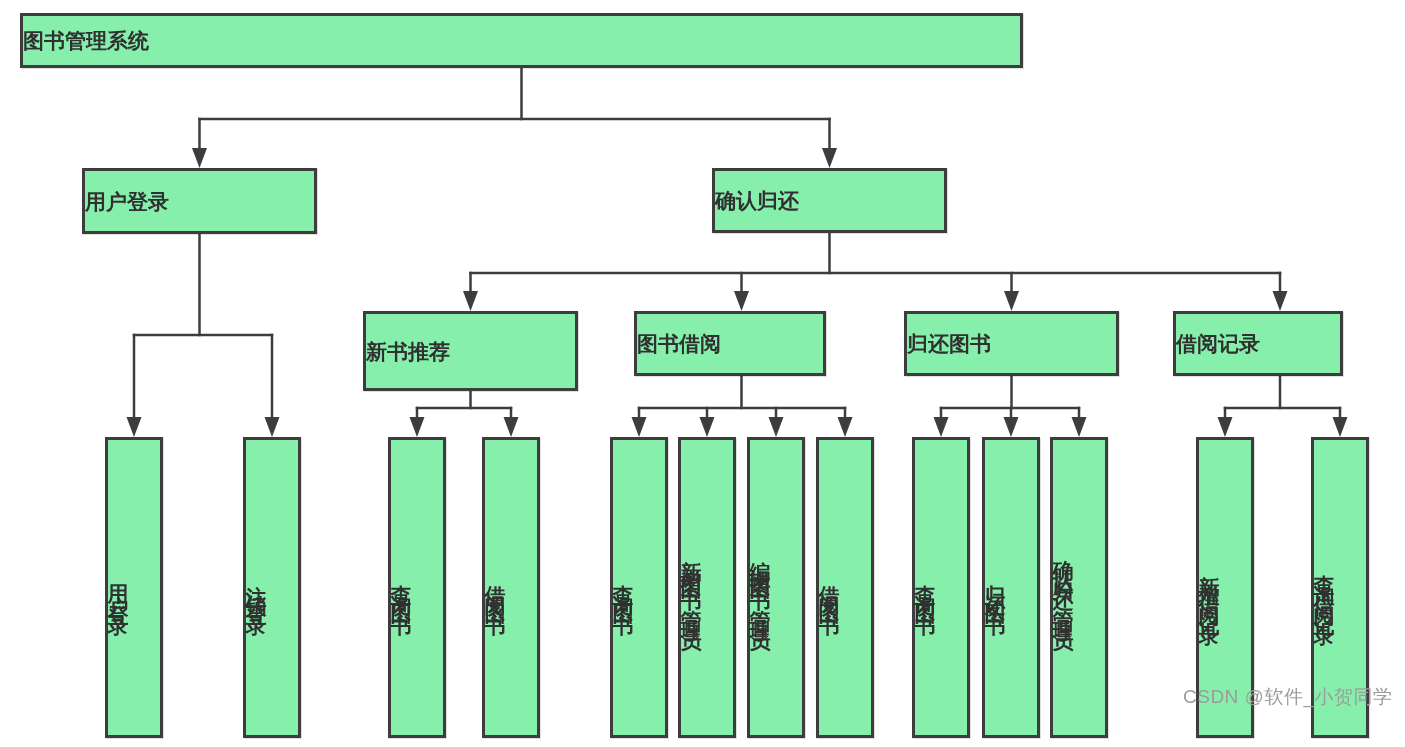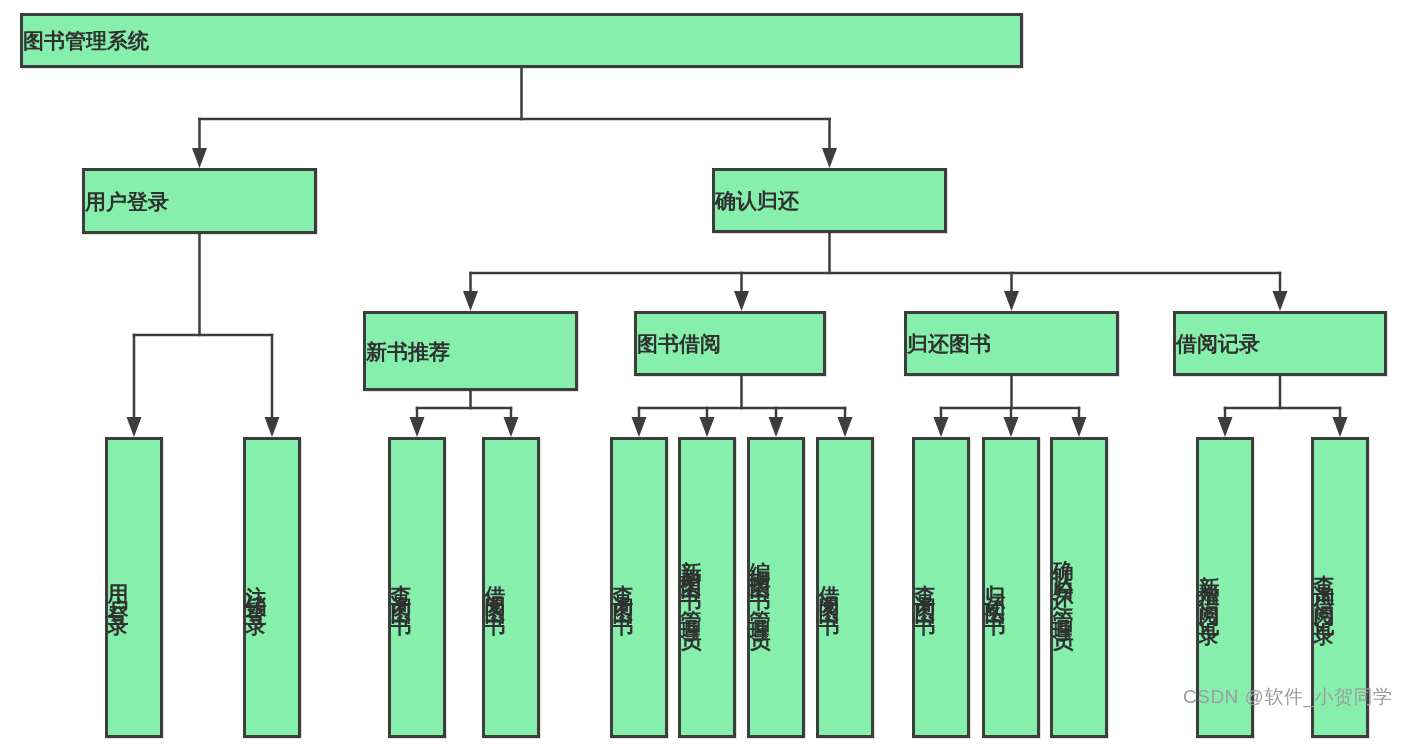--- a/index.html
+++ b/index.html
@@ -130,21 +130,21 @@
 
   <div class="node" style="left:363px;top:311px;width:215px;height:80px;">
     <span class="h-label">新书推荐</span>
   </div>
   <div class="node" style="left:634px;top:311px;width:192px;height:65px;">
     <span class="h-label">图书借阅</span>
   </div>
   <div class="node" style="left:904px;top:311px;width:215px;height:65px;">
     <span class="h-label">归还图书</span>
   </div>
-  <div class="node" style="left:1173px;top:311px;width:214px;height:65px;">
+  <div class="node" style="left:1173px;top:311px;width:170px;height:65px;">
     <span class="h-label">借阅记录</span>
   </div>
 
   <div class="node leaf" style="left:105px;">
     <span class="v-label">用户登录</span>
   </div>
   <div class="node leaf" style="left:243px;">
     <span class="v-label">注销登录</span>
   </div>
 

